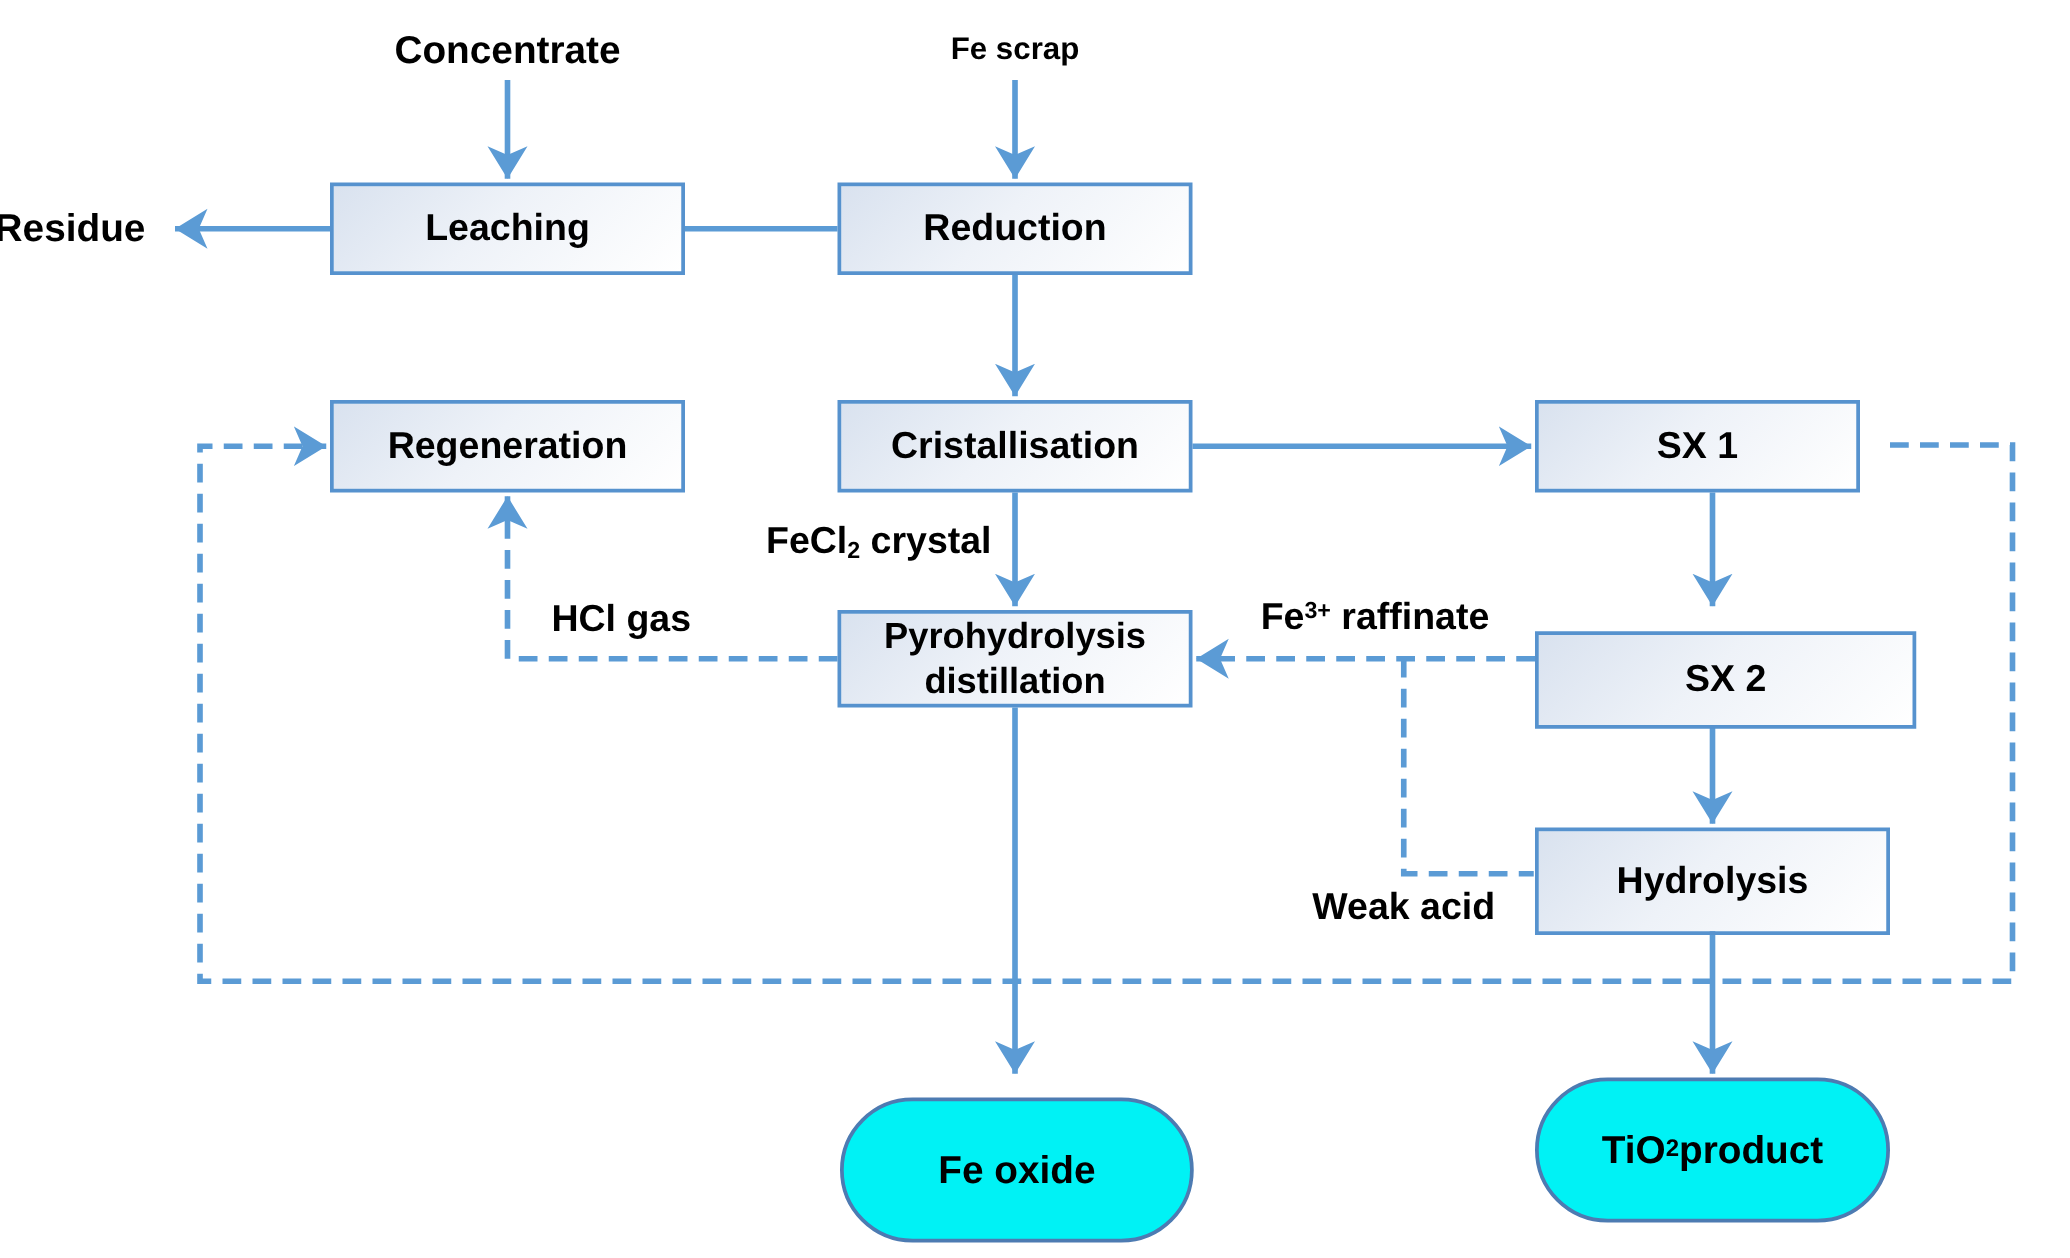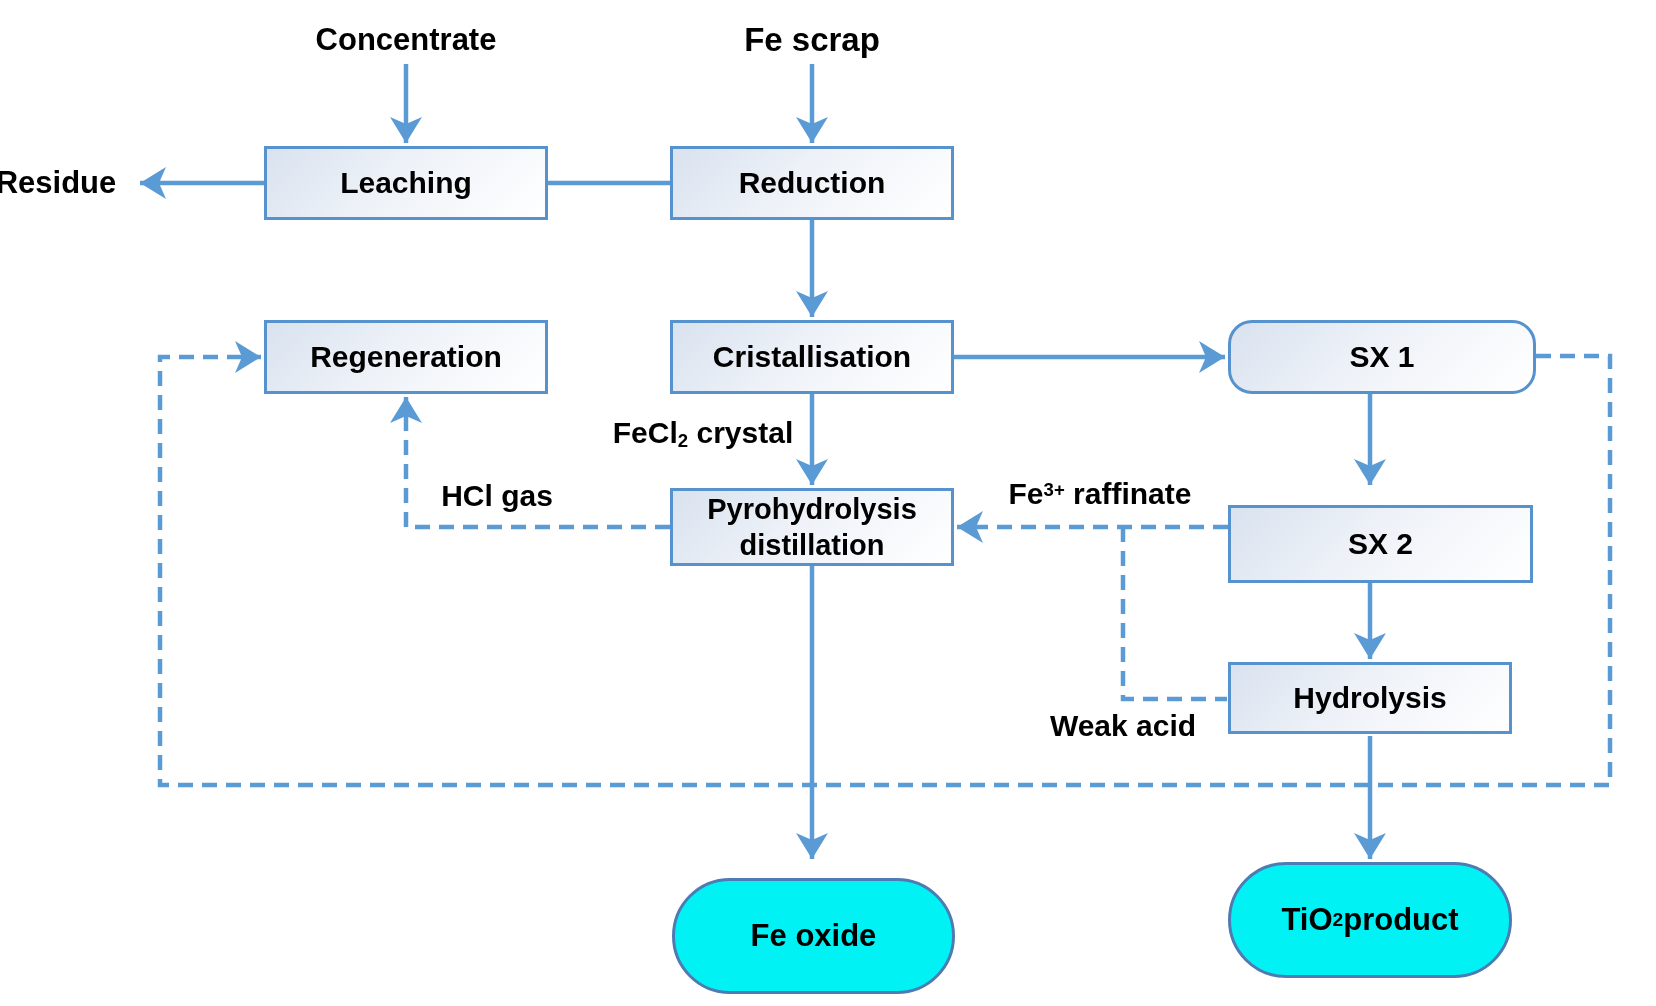--- a/index.html
+++ b/index.html
@@ -96,34 +96,34 @@
     <path class="dashed" d="M670,527 L406,527 L406,397" marker-end="url(#ah)"></path>
     <path class="dashed" d="M1228,527 L957,527" marker-end="url(#ah)"></path>
     <path class="dashed" d="M1123,527 L1123,699 L1227,699"></path>
     <path class="dashed" d="M1512,356 L1610,356 L1610,785 L160,785 L160,357 L261,357" marker-end="url(#ah)"></path>
   </svg>
 
   <div class="node" style="left:264px; top:146px; width:284px; height:74px;">Leaching</div>
   <div class="node" style="left:264px; top:320px; width:284px; height:74px;">Regeneration</div>
   <div class="node" style="left:670px; top:146px; width:284px; height:74px;">Reduction</div>
   <div class="node" style="left:670px; top:320px; width:284px; height:74px;">Cristallisation</div>
-  <div class="node" style="left:1228px; top:320px; width:308px; height:74px;border-radius:24px;">SX 1</div>
+  <div class="node" style="left:1228px; top:320px; width:260px; height:74px;">SX 1</div>
   <div class="node" style="left:670px; top:488px; width:284px; height:78px; font-size:29px;">Pyrohydrolysis
 distillation</div>
   <div class="node" style="left:1228px; top:488px; width:305px; height:78px;margin-top:17px;">SX 2</div>
-  <div class="node" style="left:1228px; top:662px; width:284px; height:72px;">Hydrolysis</div>
+  <div class="node" style="left:1228px; top:662px; width:284px; height:86px;">Hydrolysis</div>
 
   <div class="terminal" style="left:672px; top:862px; width:283px; height:116px;margin-top:16px;">Fe oxide</div>
   <div class="terminal" style="left:1228px; top:862px; width:284px; height:116px;">
       <span>TiO</span>
       <sub>2</sub>
       <span> product</span>
     </div>
 
   <div class="stream-label" style="left:406px; top:40px; font-size:31px;">Concentrate</div>
-  <div class="stream-label" style="left:812px; top:40px; font-size:33px;">Fe scrap</div>
+  <div class="stream-label" style="left:812px; top:40px; font-size:25px;">Fe scrap</div>
   <div class="stream-label" style="left:56px; top:183px; font-size:31px;">Residue</div>
   <div class="stream-label" style="left:703px; top:434px;"><span>FeCl</span><sub>2</sub><span> crystal</span></div>
   <div class="stream-label" style="left:497px; top:496px;">HCl gas</div>
   <div class="stream-label" style="left:1100px; top:494px;"><span>Fe</span><sup>3+</sup><span> raffinate</span></div>
   <div class="stream-label" style="left:1123px; top:726px;">Weak acid</div>
 
 </div>
 
 </body></html>

